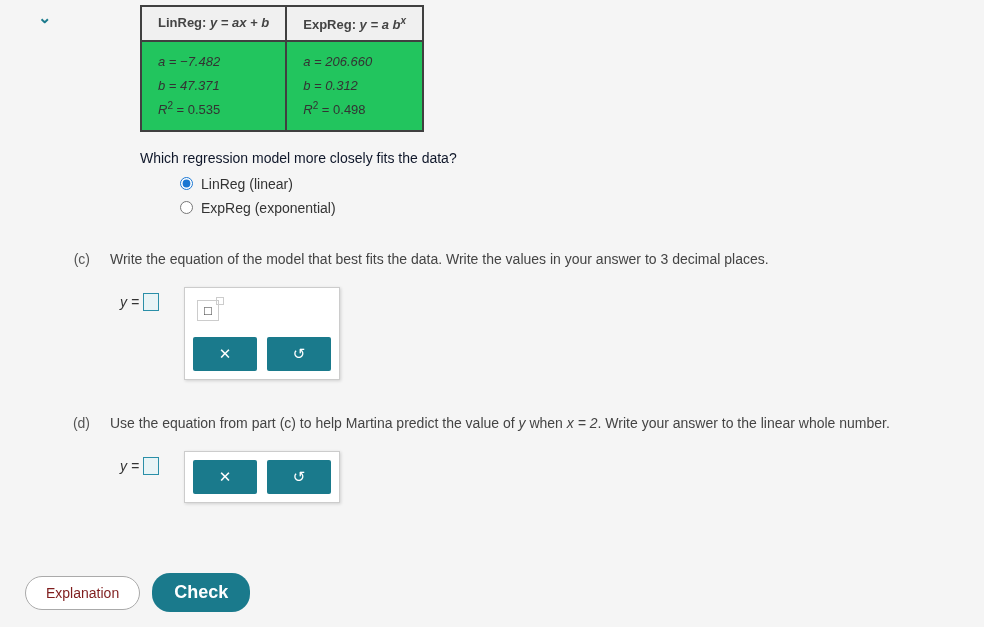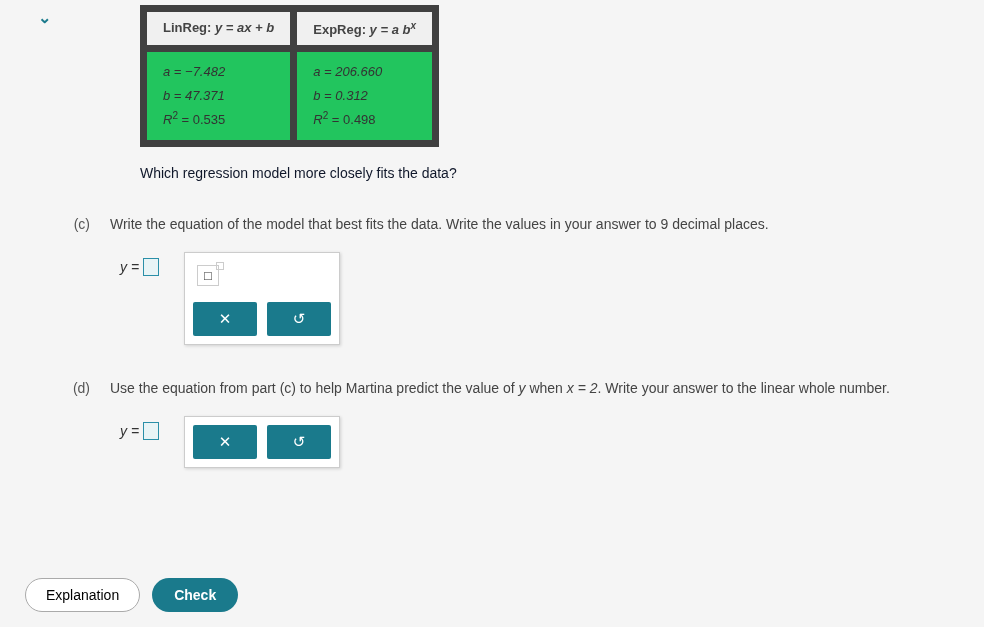--- a/index.html
+++ b/index.html
@@ -16,21 +16,21 @@
     }
     .content {
       padding: 0 40px 0 60px;
     }
     .reg-table {
       border-collapse: collapse;
       margin-left: 80px;
       margin-top: 5px;
     }
     .reg-table th, .reg-table td {
-      border: 7px solid #404040;
+      border: 2px solid #404040;
       padding: 8px 16px;
       text-align: left;
       vertical-align: top;
       font-size: 13px;
     }
     .reg-table th {
       font-weight: bold;
       color: #444;
       background: #f0f0f0;
     }
@@ -136,32 +136,32 @@
       left: 25px;
       display: flex;
       gap: 12px;
       align-items: center;
     }
     .explanation-btn {
       background: #fff;
       border: 1px solid #aaa;
       border-radius: 18px;
       padding: 8px 20px;
-      color: #000000;
+      color: #7f1d1d;
       cursor: pointer;
       font-size: 14px;
     }
     .check-btn {
       background: #1a7a8c;
       color: #fff;
       border: none;
       border-radius: 18px;
       padding: 9px 22px;
       cursor: pointer;
-      font-size: 14px;
+      font-size: 18px;
       font-weight: bold;
     }
     .chevron {
       position: absolute;
       top: 8px;
       left: 38px;
       color: #1a7a8c;
       font-size: 16px;
       font-weight: bold;
     }
@@ -194,24 +194,34 @@
         <div class="italic">a = 206.660</div>
         <div class="italic">b = 0.312</div>
         <div><span class="italic">R</span><span class="sup">2</span><span> = 0.498</span></div>
       </td>
     </tr>
   </tbody>
     </table>
 
   <div class="question-text">Which regression model more closely fits the data?</div>
 
+  <div class="radio-group">
+    <label class="radio-item">
+      <input type="radio" name="reg" checked="" style="">
+      <span>LinReg (linear)</span>
+    </label>
+    <label class="radio-item">
+      <input type="radio" name="reg" style="">
+      <span>ExpReg (exponential)</span>
+    </label>
+  </div>
 
   <div class="part">
     <div class="part-label">(c)</div>
-    <div class="part-content">Write the equation of the model that best fits the data. Write the values in your answer to 9 decimal places.</div>
+    <div class="part-content">Write the equation of the model that best fits the data. Write the values in your answer to 3 decimal places.</div>
   </div>
 
   <div class="answer-row">
     <div class="equation">
       <span>y =</span>
       <span class="input-box"></span>
     </div>
     <div class="tool-panel">
       <div class="tool-top">
         <span class="tool-exp">□<span class="tool-exp-sup"></span></span>

